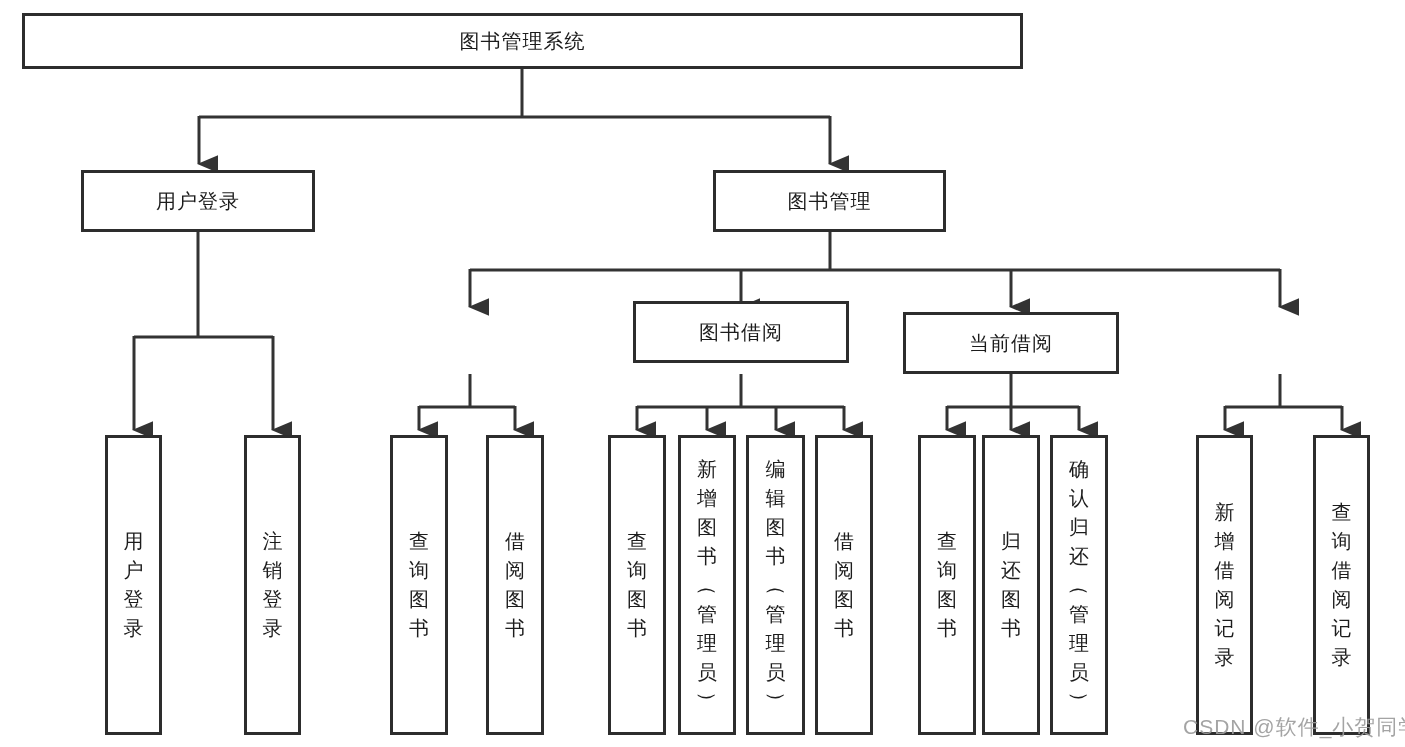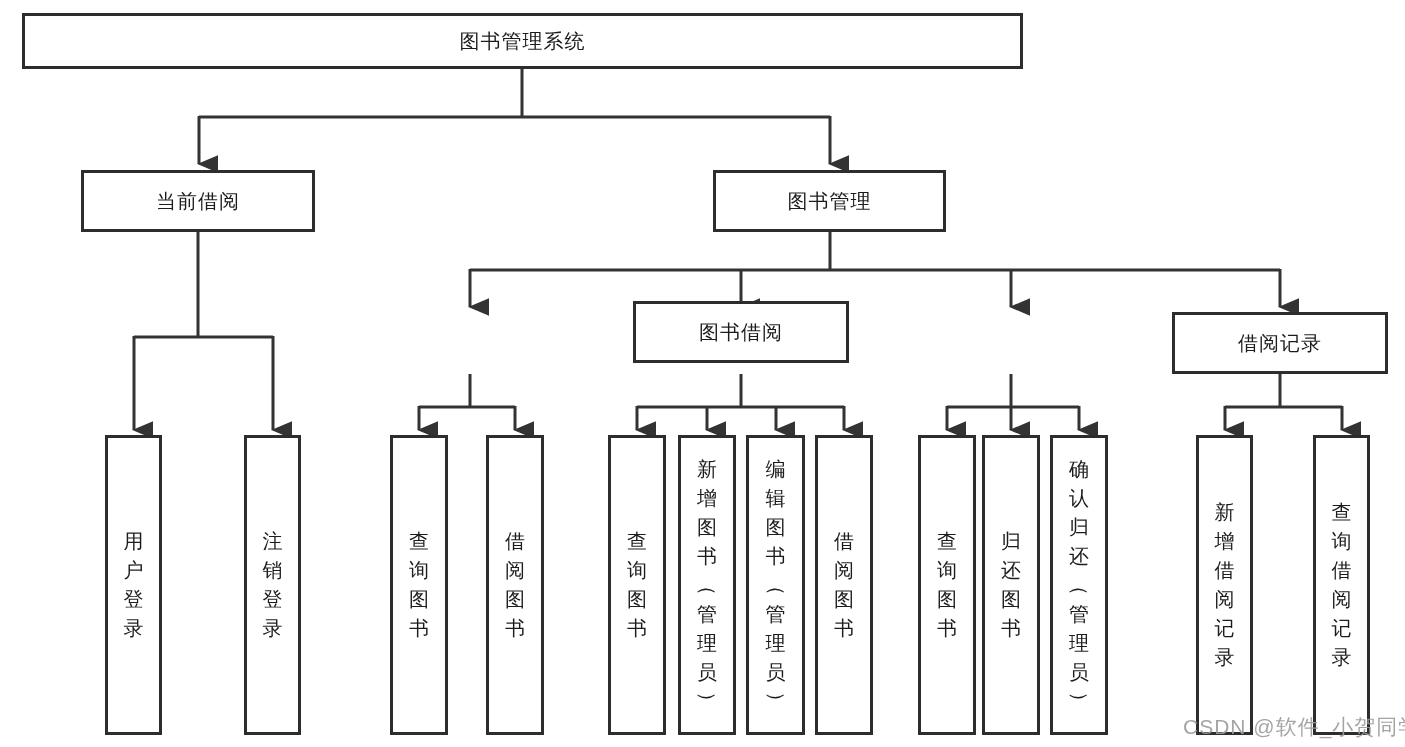--- a/index.html
+++ b/index.html
@@ -97,31 +97,31 @@
       <line x1="1225" y1="406" x2="1225" y2="430" marker-end="url(#arw)"></line>
       <line x1="1342" y1="406" x2="1342" y2="430" marker-end="url(#arw)"></line>
     </g>
   </svg>
 
   <div class="node" style="left:22px;top:13px;width:1001px;height:56px">
     <span class="lbl">图书管理系统</span>
   </div>
 
   <div class="node" style="left:81px;top:170px;width:234px;height:62px">
-    <span class="lbl">当前借阅</span>
+    <span class="lbl">用户登录</span>
   </div>
   <div class="node" style="left:713px;top:170px;width:233px;height:62px">
     <span class="lbl">图书管理</span>
   </div>
 
   <div class="node" style="left:633px;top:301px;width:216px;height:62px">
     <span class="lbl">图书借阅</span>
   </div>
-  <div class="node" style="left:1172px;top:312px;width:216px;height:62px">
-    <span class="lbl">借阅记录</span>
+  <div class="node" style="left:903px;top:312px;width:216px;height:62px">
+    <span class="lbl">当前借阅</span>
   </div>
 
   <div class="node v" style="left:105px;top:435px;width:57px;height:300px">
     <span class="lbl vlabel">
         <span class="vchar">用</span>
         <span class="vchar">户</span>
         <span class="vchar">登</span>
         <span class="vchar">录</span>
       </span>
   </div>

